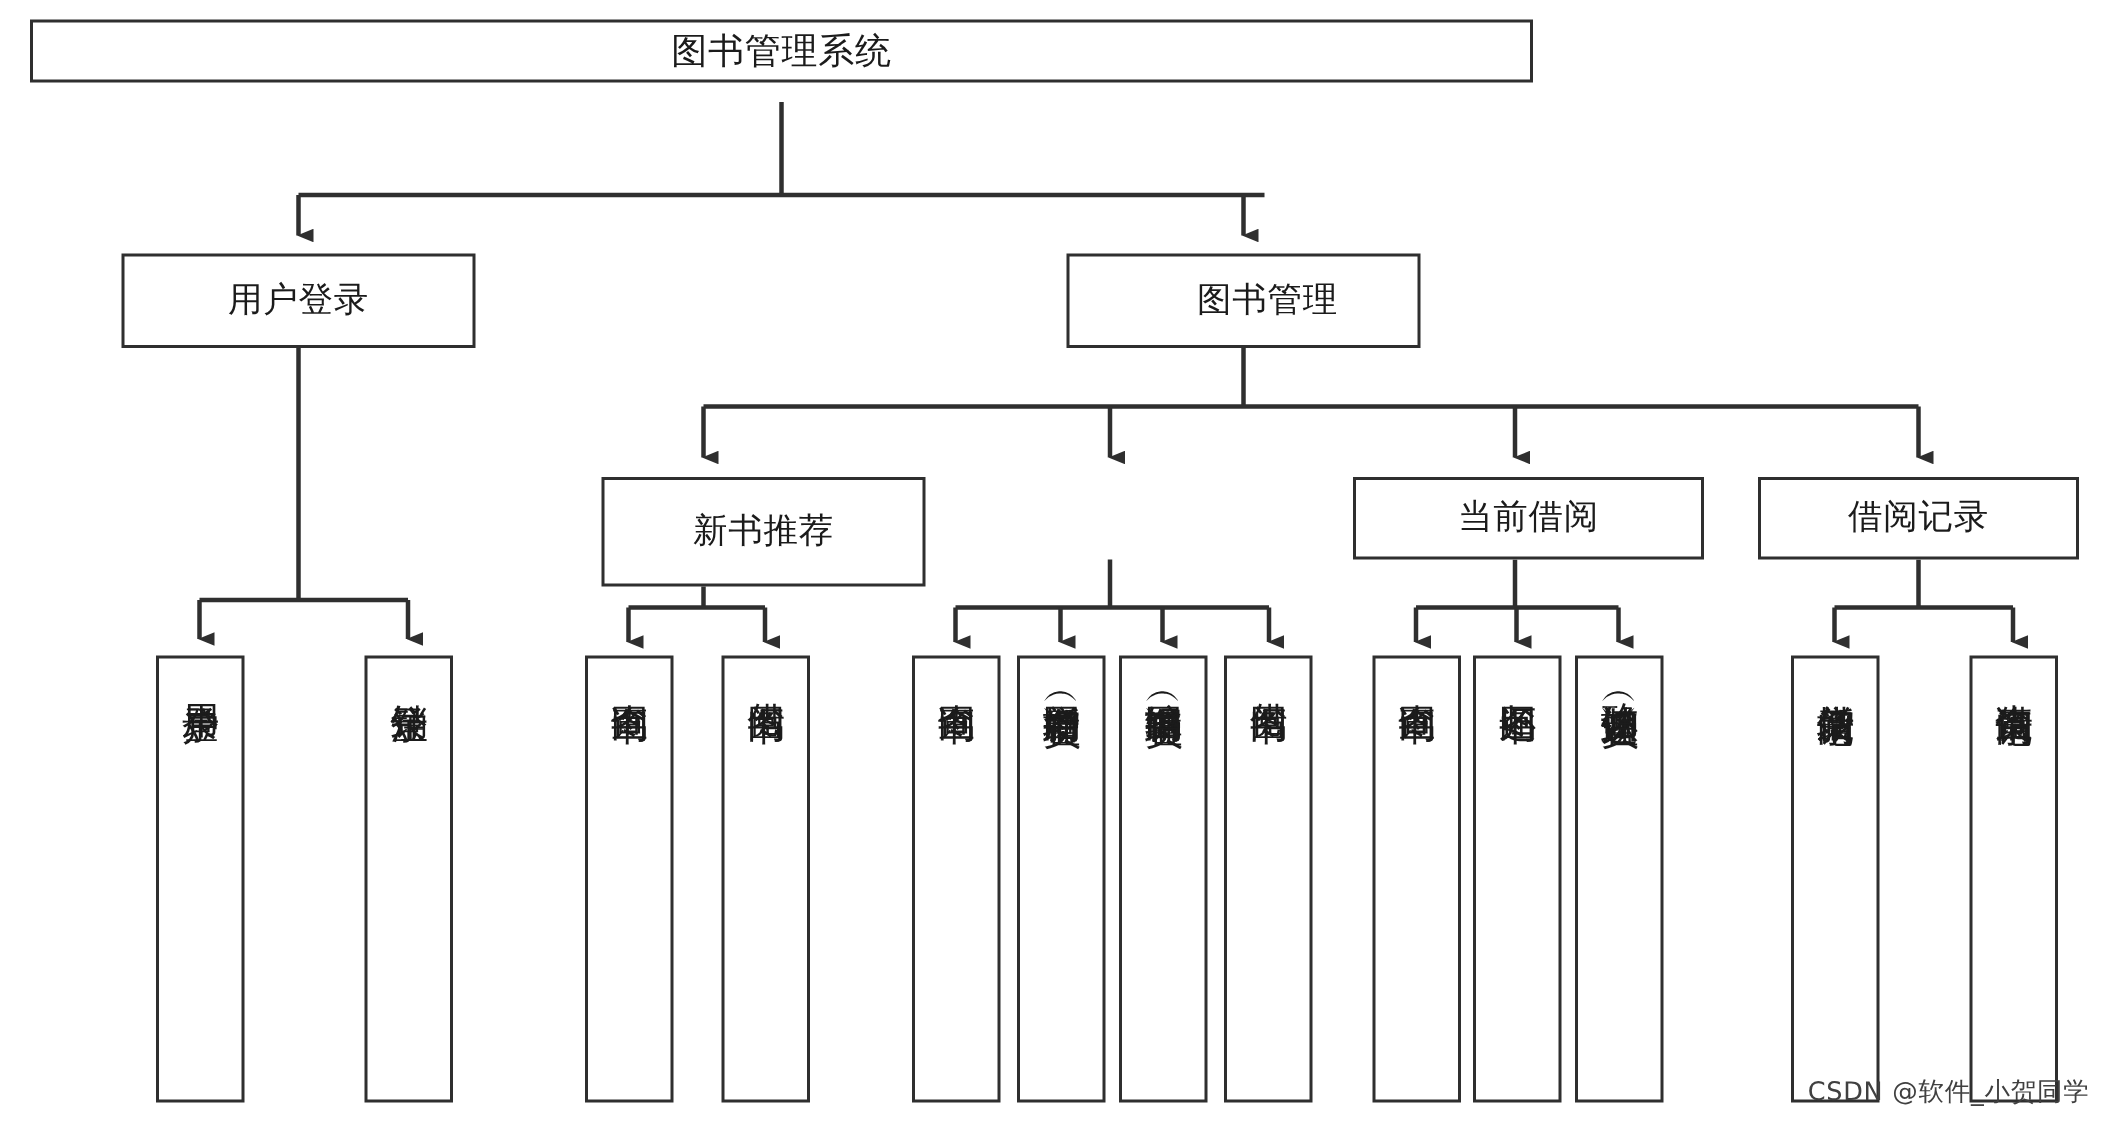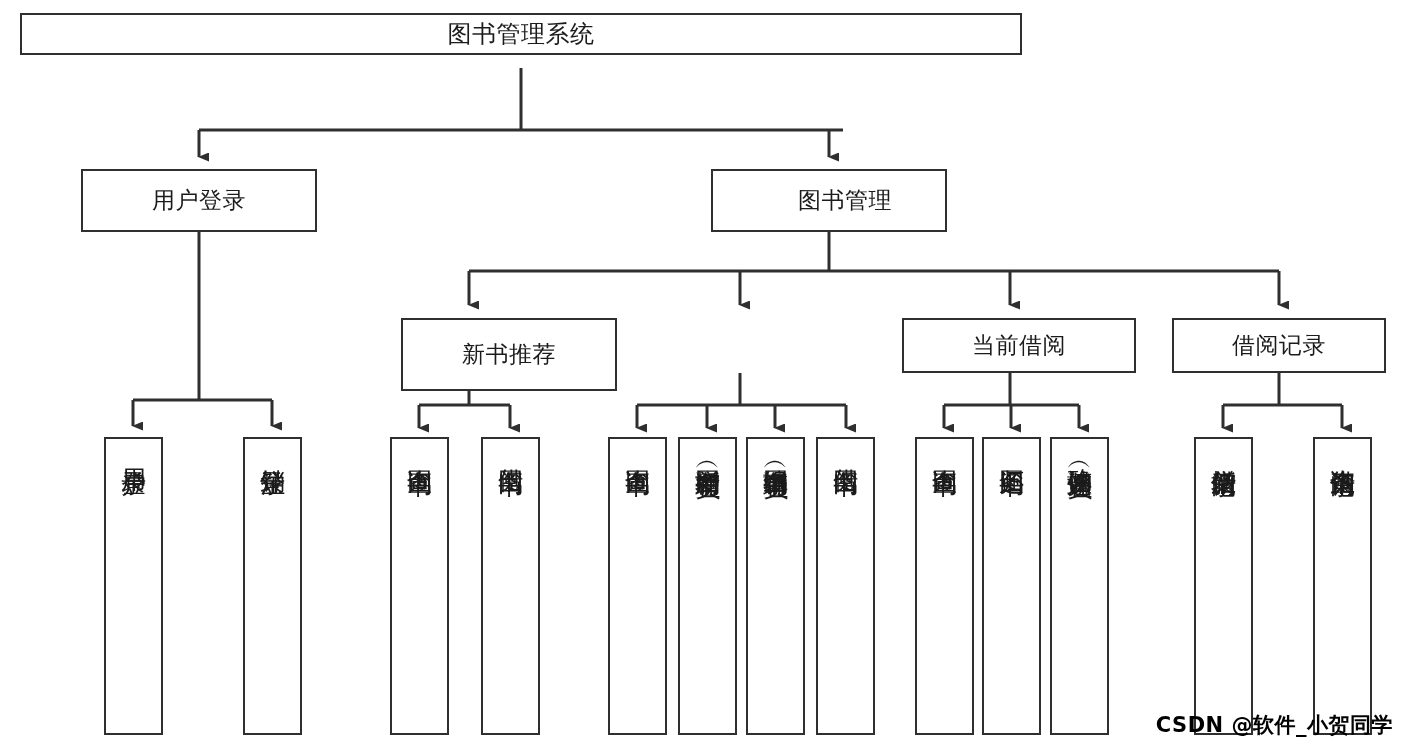--- a/index.html
+++ b/index.html
@@ -63,26 +63,25 @@
     font-size: 25px;
     line-height: 1.02;
     letter-spacing: 1px;
     text-align: left;
   }
   
   #watermark {
     position: absolute;
     right: 12px;
     bottom: 8px;
-    font-size: 21px;
-    color: #000000;
+    font-size: 17px;
+    color: #404040;
     letter-spacing: 0.5px;
     z-index: 3;
     white-space: nowrap;
-    font-weight: bold;
   }
 </style>
 </head>
 <body>
 
 <div id="canvas">
 
   <svg id="edges" viewBox="0 0 1405 747" width="1405" height="747">
     <defs>
       <marker id="arrow" markerWidth="9" markerHeight="11" refX="4.5" refY="10" orient="auto" markerUnits="userSpaceOnUse">

